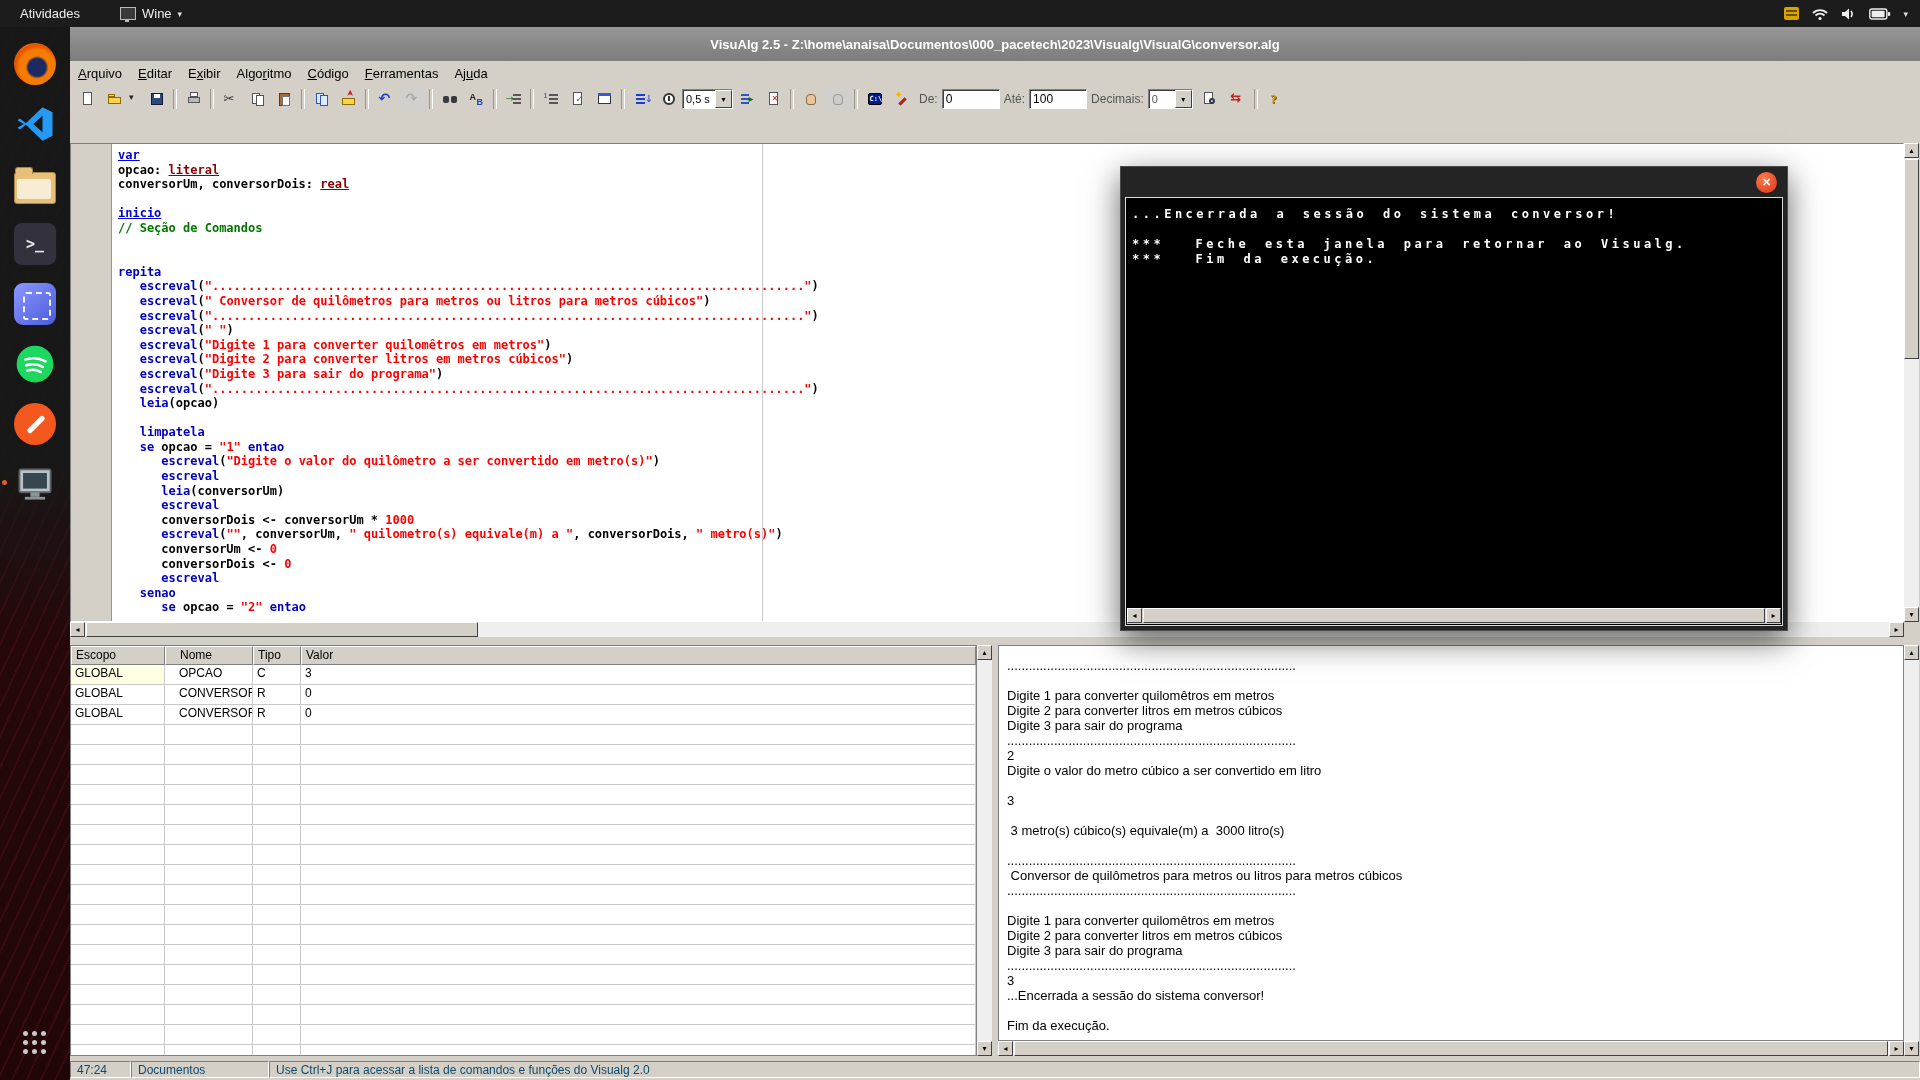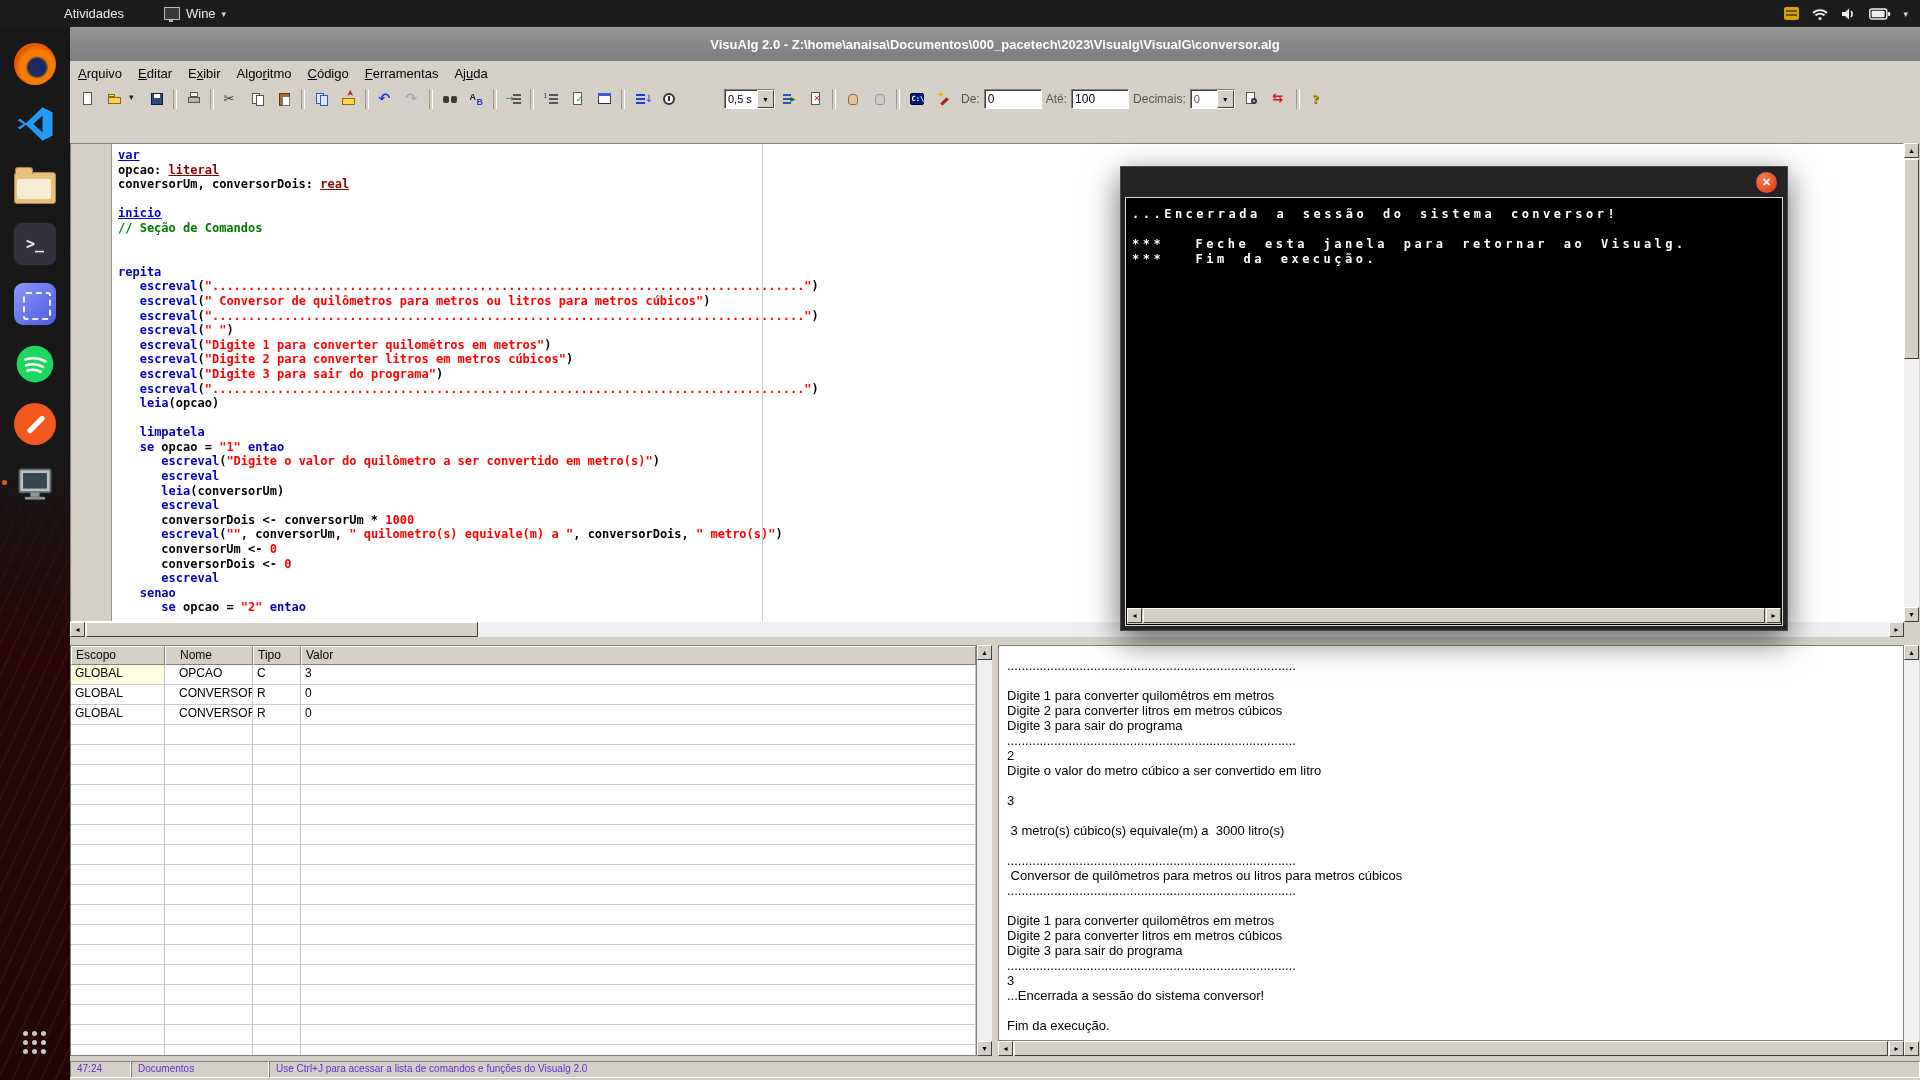--- a/index.html
+++ b/index.html
@@ -1,21 +1,21 @@
 <!DOCTYPE html>
 <html><head>
 <meta charset="utf-8">
 <style>
   html,body{margin:0;padding:0;background:#000;}
   #stage{position:relative;width:1920px;height:1080px;overflow:hidden;
          font-family:"Liberation Sans",sans-serif;background:#d4d0c8;}
   
   #topbar{position:absolute;left:0;top:0;width:1920px;height:27px;background:#1c1c1c;
           color:#eee;font-size:13px;display:flex;align-items:center;z-index:50;}
-  #topbar .tb-left{display:flex;align-items:center;gap:28px;padding-left:14px;margin-left:44px;}
+  #topbar .tb-left{display:flex;align-items:center;gap:28px;padding-left:14px;}
   .tb-item{display:flex;align-items:center;gap:6px;height:27px;padding:0 6px;cursor:default;}
   .mini-monitor{width:14px;height:11px;border:1px solid #bbb;background:#3a3a3a;position:relative;}
   .mini-monitor::after{content:"";position:absolute;left:4px;bottom:-3px;width:4px;height:2px;background:#bbb;}
   .caret{font-size:9px;color:#ddd;}
   #topbar .tb-center{position:absolute;left:0;right:0;display:flex;justify-content:center;align-items:center;gap:10px;pointer-events:none;}
   .status-dot{width:5px;height:5px;border-radius:50%;background:#fff;}
   #topbar .tb-right{margin-left:auto;display:flex;align-items:center;gap:12px;padding-right:12px;}
   .amber-ind{width:15px;height:13px;border-radius:2px;background:#d9a400;position:relative;}
   .amber-ind::before{content:"";position:absolute;left:2px;top:3px;width:11px;height:2px;background:#6b5100;box-shadow:0 4px 0 #6b5100;}
   
@@ -132,21 +132,21 @@
   .w-row{display:flex;height:19px;border-bottom:1px solid #c9c9c9;}
   .w-cell{border-right:1px solid #c9c9c9;padding:1px 4px;box-sizing:border-box;overflow:hidden;white-space:nowrap;}
   .c0{width:94px;} .c1{width:88px;padding-left:14px;} .c2{width:48px;} .c3{flex:1;}
   .hl{background:#ffffe1;}
   #watch-vscroll{position:absolute;left:907px;top:618px;width:15px;height:411px;background:#efefef;}
   #panel-split{position:absolute;left:922px;top:618px;width:6px;height:411px;background:#d4d0c8;}
   #output{position:absolute;left:928px;top:618px;width:906px;height:396px;background:#fff;border:1px solid #808080;box-sizing:border-box;overflow:hidden;}
   .ol{height:15px;line-height:15px;font-size:13px;color:#000;white-space:pre;padding-left:8px;}
   #output-hscroll{position:absolute;left:928px;top:1014px;width:906px;height:15px;background:#efefef;}
   
-  #statusbar{position:absolute;left:0;top:1034px;width:100%;height:19px;background:#d4d0c8;display:flex;font-size:10px;color:#6d28d9;}
+  #statusbar{position:absolute;left:0;top:1034px;width:100%;height:19px;background:#d4d0c8;display:flex;font-size:12px;color:#0c4a6e;}
   .st-cell{border:1px solid;border-color:#808080 #fff #fff #808080;height:17px;box-sizing:border-box;padding:1px 6px;white-space:nowrap;overflow:hidden;}
   
   #console{position:absolute;left:1120px;top:166px;width:668px;height:465px;background:#242424;border:1px solid #4a4a4a;
            box-shadow:0 10px 30px rgba(0,0,0,.6);z-index:60;box-sizing:border-box;}
   #console-title{position:absolute;left:0;top:0;width:100%;height:30px;background:#242424;}
   #console-close{position:absolute;right:10px;top:5px;width:21px;height:21px;border-radius:50%;
            background:radial-gradient(circle at 35% 30%,#ff7b4e,#e8502e 60%,#c93d1c);color:#fff;font-size:11px;font-weight:bold;
            display:flex;align-items:center;justify-content:center;cursor:pointer;}
   #console-body{position:absolute;left:4px;top:30px;right:4px;bottom:4px;background:#000;border:1px solid #d9d9d9;box-sizing:border-box;}
   .conl{height:15px;line-height:15px;font:bold 12px "DejaVu Sans Mono",monospace;color:#fff;letter-spacing:3.5px;word-spacing:5px;white-space:pre;padding-left:6px;}
@@ -226,21 +226,21 @@
         <span class="run-dot"></span>
       </div>
       <div class="spacer"></div>
       <div class="dock-icon" style="margin-bottom: 14px;">
         <div class="di-apps"></div>
       </div>
     </div>
 
   <div id="win">
     <div id="titlebar">
-      <span>VisuAlg 2.0 - Z:\home\anaisa\Documentos\000_pacetech\2023\Visualg\VisualG\conversor.alg</span>
+      <span>VisuAlg 2.5 - Z:\home\anaisa\Documentos\000_pacetech\2023\Visualg\VisualG\conversor.alg</span>
     </div>
     <div id="menubar">
         <div class="menu-item"><u>A</u>rquivo</div>
         <div class="menu-item"><u>E</u>ditar</div>
         <div class="menu-item">E<u>x</u>ibir</div>
         <div class="menu-item">Algo<u>r</u>itmo</div>
         <div class="menu-item"><u>C</u>ódigo</div>
         <div class="menu-item"><u>F</u>erramentas</div>
         <div class="menu-item">Aj<u>u</u>da</div>
       </div>
@@ -306,21 +306,21 @@
         <div class="tbtn">
           <span class="ti ti-window"></span>
         </div>
         <div class="tsep"></div>
         <div class="tbtn">
           <span class="ti ti-runlist"></span>
         </div>
         <div class="tbtn">
           <span class="ti ti-timer"></span>
         </div>
-        <div class="tb-select" style="width: 46px; margin-left: 42px;">
+        <div class="tb-select" style="width: 46px;">
           <span>0,5 s</span>
           <span class="sel-caret">▾</span>
         </div>
         <div class="tbtn">
           <span class="ti ti-step"></span>
         </div>
         <div class="tbtn">
           <span class="ti ti-trace"></span>
         </div>
         <div class="tsep"></div>

